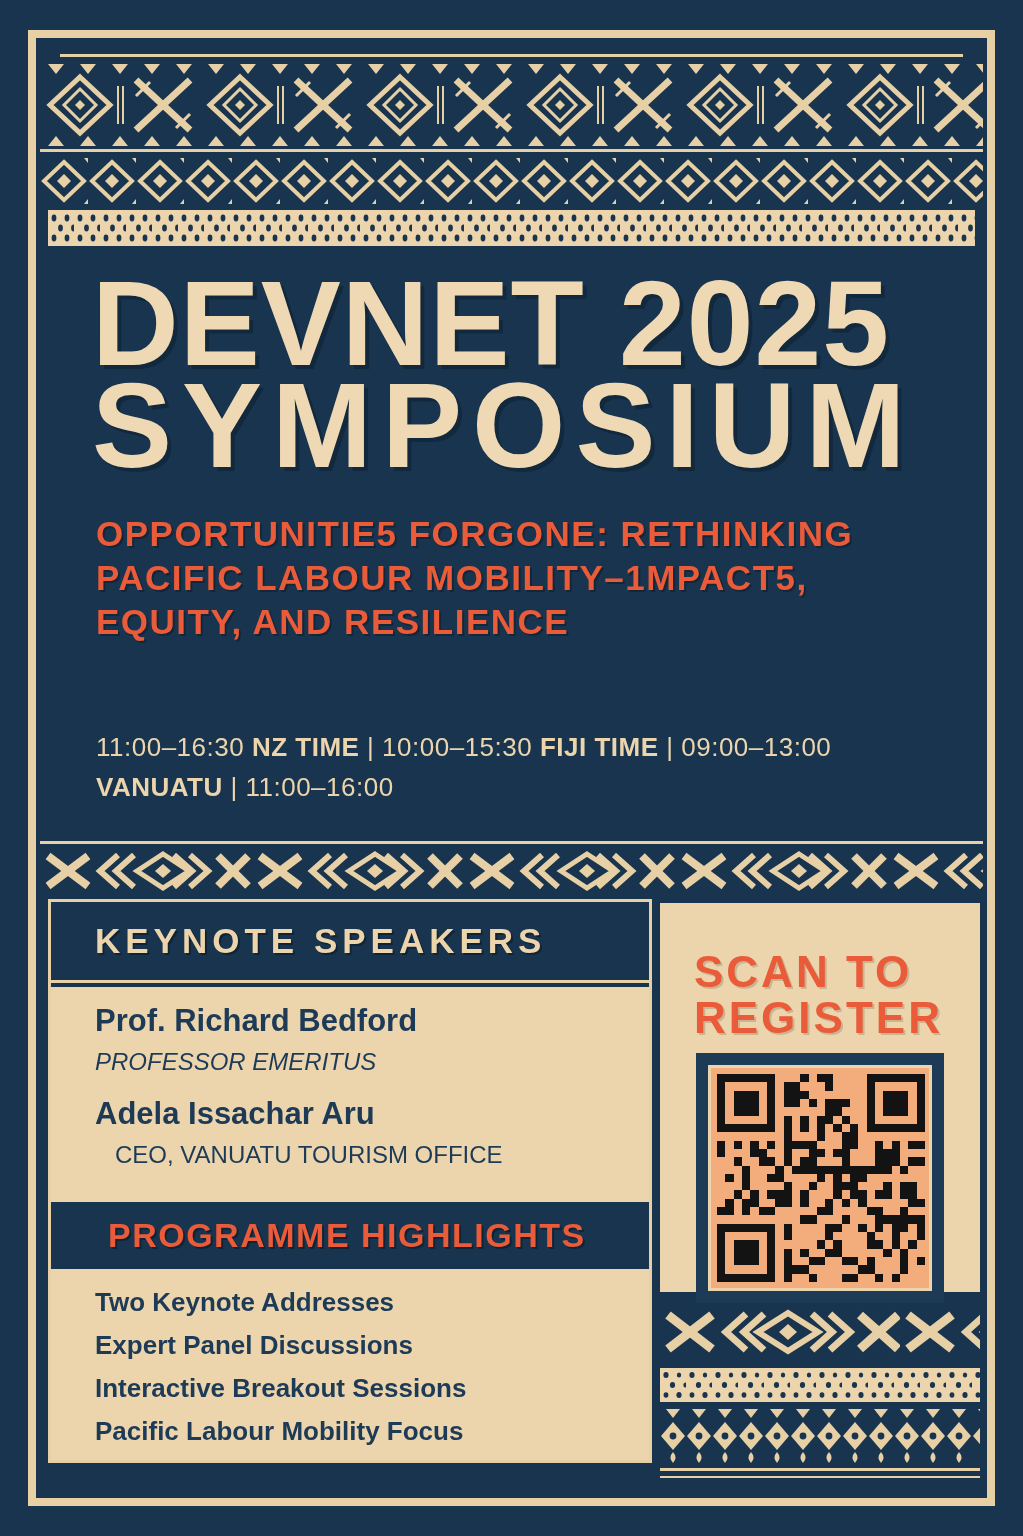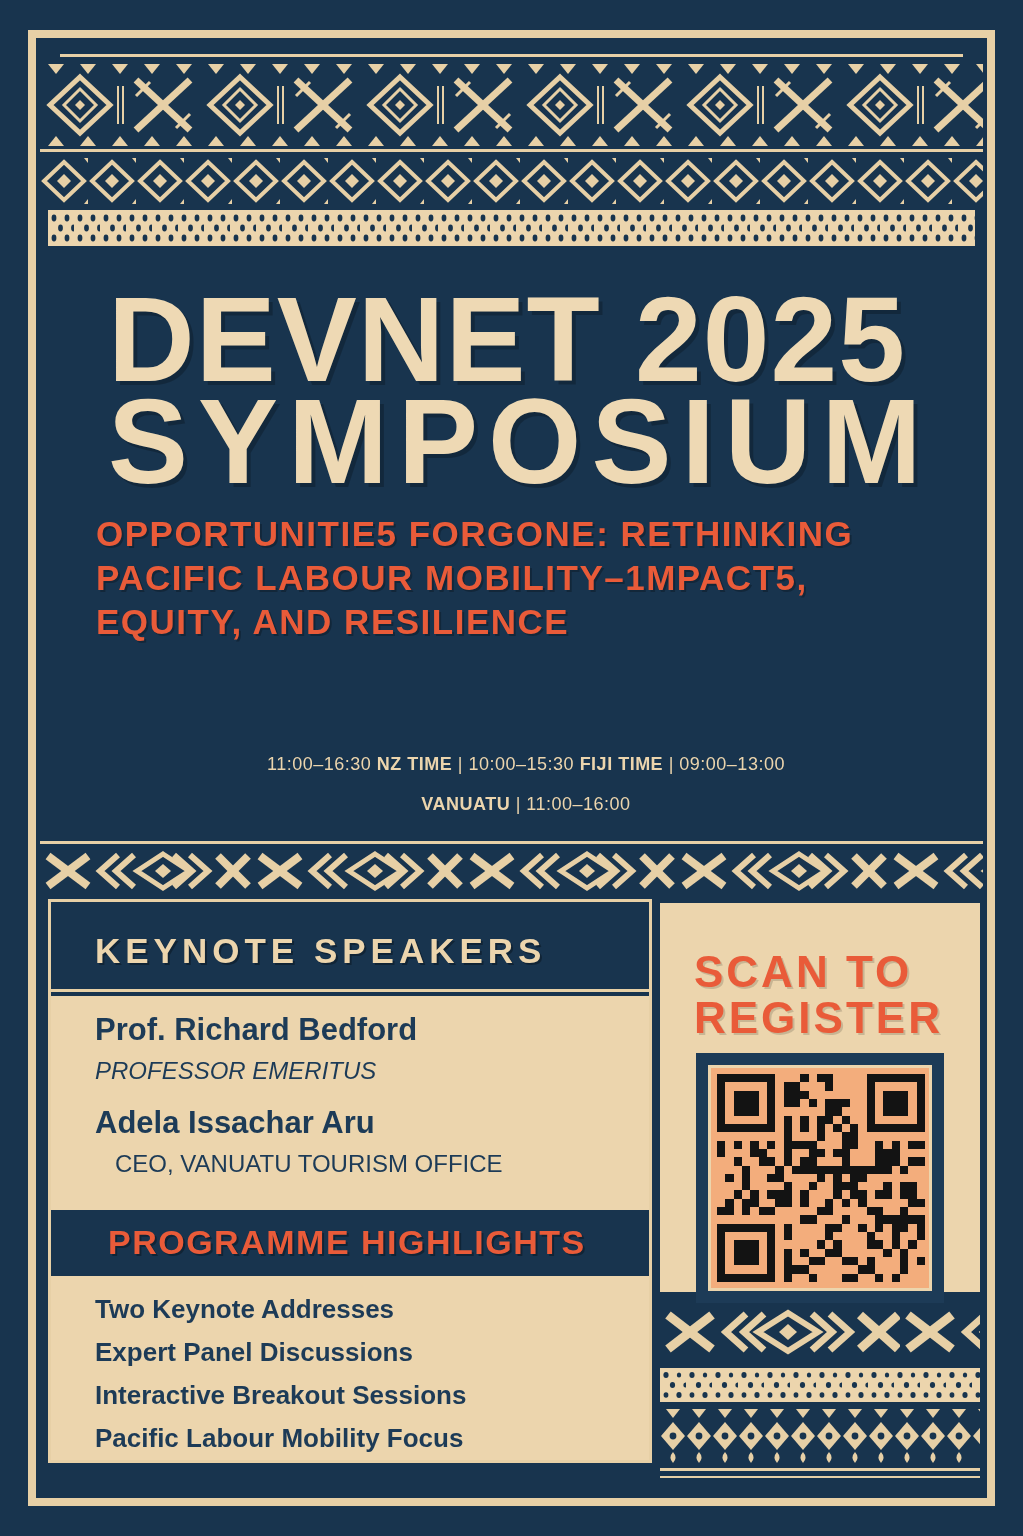--- a/index.html
+++ b/index.html
@@ -43,38 +43,37 @@
     color:var(--orange);font-weight:bold;font-size:35px;line-height:44px;
     letter-spacing:1.5px;
     text-shadow:2px 2px 0 rgba(0,0,0,.25);
   }
   .date{
     position:absolute;left:92px;top:660px;
     color:var(--cream);font-weight:bold;font-size:64px;letter-spacing:6px;
     text-shadow:3px 3px 0 rgba(0,0,0,.22);
   }
   .schedule{
-    position:absolute;left:96px;top:744px;width:860px;
-    color:var(--cream);font-size:18px;line-height:40px;letter-spacing:.5px;text-align:center;
+    position:absolute;left:96px;top:727px;width:860px;
+    color:var(--cream);font-size:26px;line-height:40px;letter-spacing:.5px;
   }
   .schedule .b{font-weight:bold;}
 
   
   .left-box{
     position:absolute;left:48px;top:899px;width:604px;height:564px;
     border:3px solid var(--cream-line);box-sizing:border-box;
     display:flex;flex-direction:column;
   }
   .sec-head{
     height:78px;display:flex;align-items:center;
     padding-left:44px;
     border-bottom:3px solid var(--cream-line);
     color:var(--cream);font-weight:bold;font-size:35px;letter-spacing:5px;
     text-shadow:2px 2px 0 rgba(0,0,0,.3);
-    margin-top:10px;
   }
   .spacer{height:4px;background:var(--navy);}
   .panel{background:var(--cream);color:var(--ink);}
   .panel-speakers{height:215px;padding:16px 16px 0 44px;box-sizing:border-box;}
   .sp-name{font-size:31px;font-weight:bold;}
   .sp-role{font-size:24px;font-style:italic;margin-top:9px;}
   .sp-role.caps{font-style:normal;margin-left:20px;}
   .sp-gap{height:20px;}
   .sec-head2{
     height:67px;display:flex;align-items:center;padding-left:57px;
@@ -179,21 +178,21 @@
           <ellipse cx="12.5" cy="18" rx="2.4" ry="3.4"></ellipse>
             <ellipse cx="25.5" cy="18" rx="2.4" ry="3.4"></ellipse>
           <ellipse cx="6" cy="28" rx="2.4" ry="3.4"></ellipse>
             <ellipse cx="19" cy="28" rx="2.4" ry="3.4"></ellipse>
         </g>
       </pattern>
     </defs>
     <rect width="927" height="36" fill="url(#pb3)"></rect>
   </svg>
 
-  <h1 class="title" style="margin:16px;">
+  <h1 class="title" style="margin:0;">
     <span class="l1">DEVNET 2025</span>
     <span class="l2">SYMPOSIUM</span>
   </h1>
 
   <div class="subtitle">
     <div>OPPORTUNITIE5 FORGONE: RETHINKING</div>
     <div>PACIFIC LABOUR MOBILITY–1MPACT5,</div>
     <div>EQUITY, AND RESILIENCE</div>
   </div>
 

